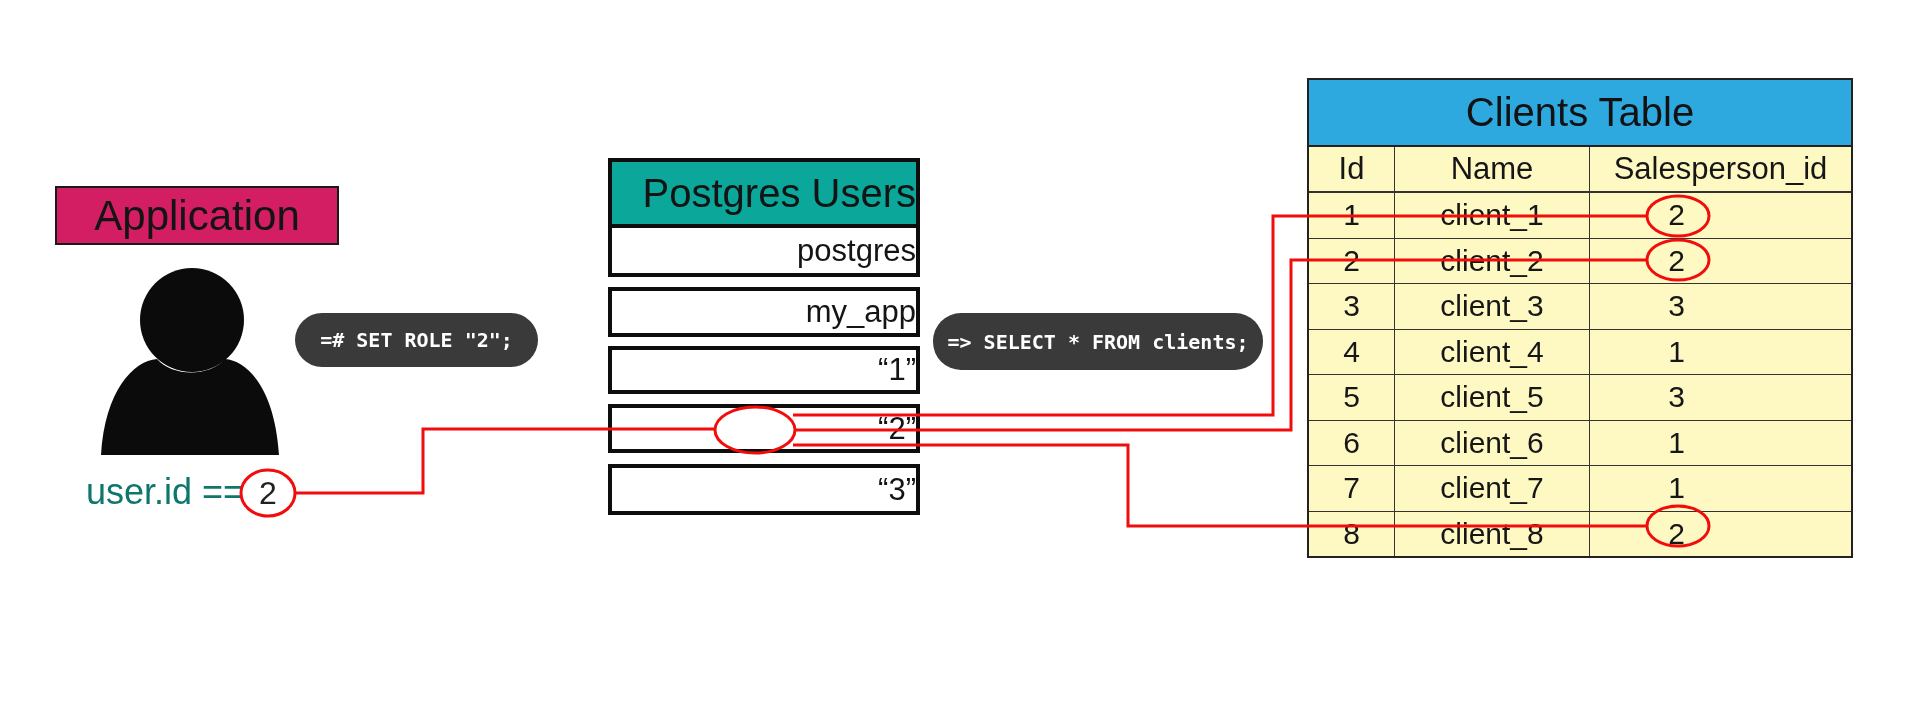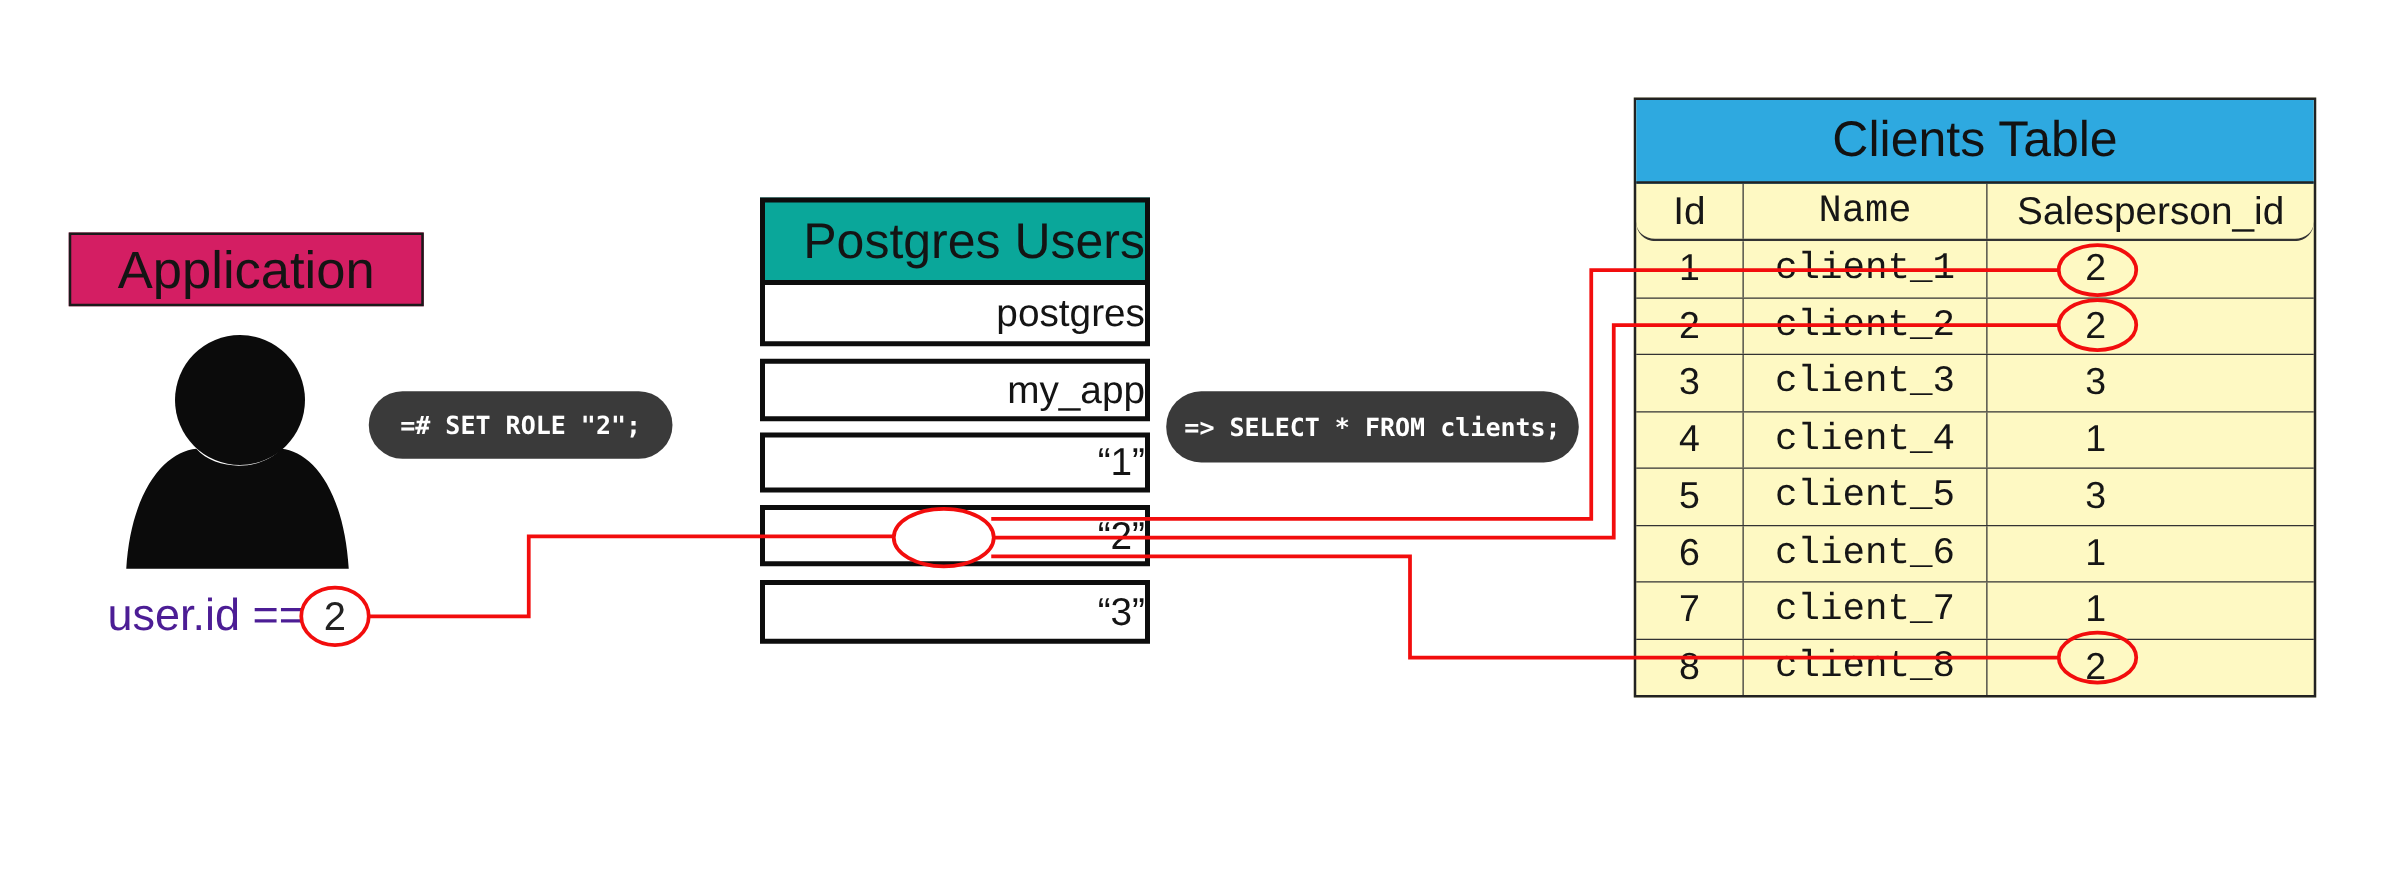--- a/index.html
+++ b/index.html
@@ -15,21 +15,21 @@
     left:55px; top:186px; width:284px; height:59px;
     background:var(--pink); border:2px solid #1a1a1a;
     display:flex; align-items:center; justify-content:center;
     font-size:42px; color:#141414;
   }
 
   
   .person { left:95px; top:263px; width:190px; height:195px; }
 
   
-  .userid-text { left:86px; top:471px; font-size:36px; color:#4c1d95; }
+  .userid-text { left:86px; top:471px; font-size:36px; color:#0f766e; }
   .userid-value {
     left:241px; top:471px; width:54px; height:44px;
     display:flex; align-items:center; justify-content:center;
     font-size:32px; color:#222;
   }
 
   
   .pill {
     background:var(--pill); color:#ffffff; border-radius:28px;
     display:flex; align-items:center; justify-content:center;
@@ -55,29 +55,29 @@
   
   .clients-table {
     left:1307px; top:78px; width:546px;
     border:2px solid #222; background:#fef9c3;
   }
   .ct-title {
     height:65px; background:var(--blue); border-bottom:2px solid #222;
     display:flex; align-items:center; justify-content:center;
     font-size:40px; color:#121212;
   }
-  .ct-headrow { display:flex; height:44px; border-bottom:2px solid #333; font-size:31px;border-radius:15px; }
+  .ct-headrow { display:flex; height:44px; border-bottom:2px solid #333; font-size:31px; }
   .ct-row { display:flex; height:44.5px; border-bottom:1.5px solid #333; font-size:30px; }
   .ct-row:last-child { border-bottom:none; }
   .ct-cell {
     display:flex; align-items:center; justify-content:center; box-sizing:border-box;
     overflow:hidden;
   }
   .c0 { width:86px;  border-right:1.5px solid #333; }
-  .c1 { width:195px; border-right:1.5px solid #333;font-family:Liberation Mono, monospace; }
+  .c1 { width:195px; border-right:1.5px solid #333; }
   .c2 { flex:1; padding-right:88px; }
   .ct-headrow .c2 { padding-right:0; }
 
   
   .overlay { left:0; top:0; width:1920px; height:712px; pointer-events:none; }
 </style>
 </head>
 <body>
 
 <div class="canvas">

